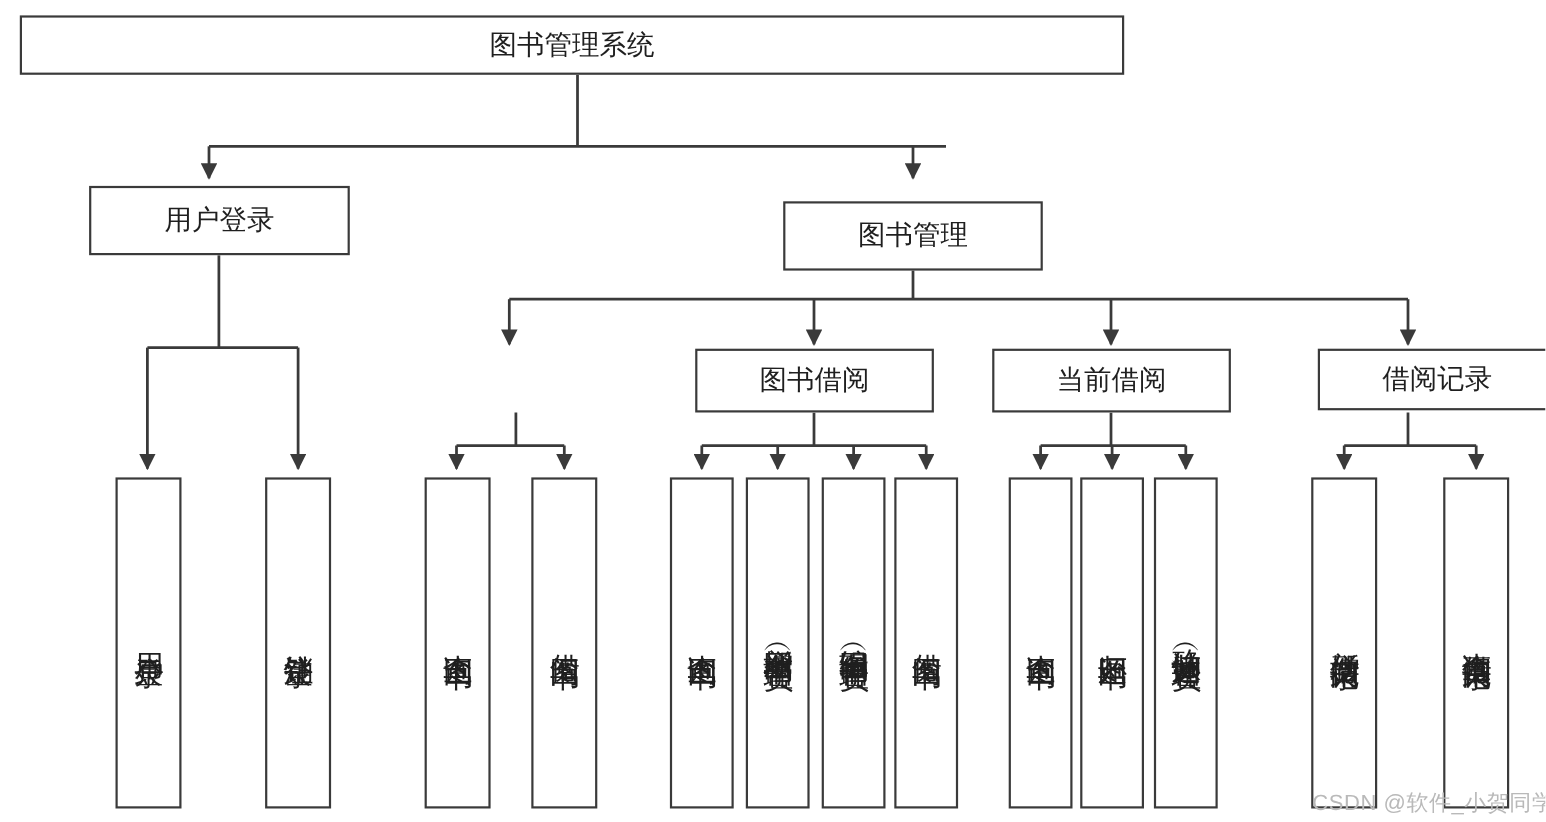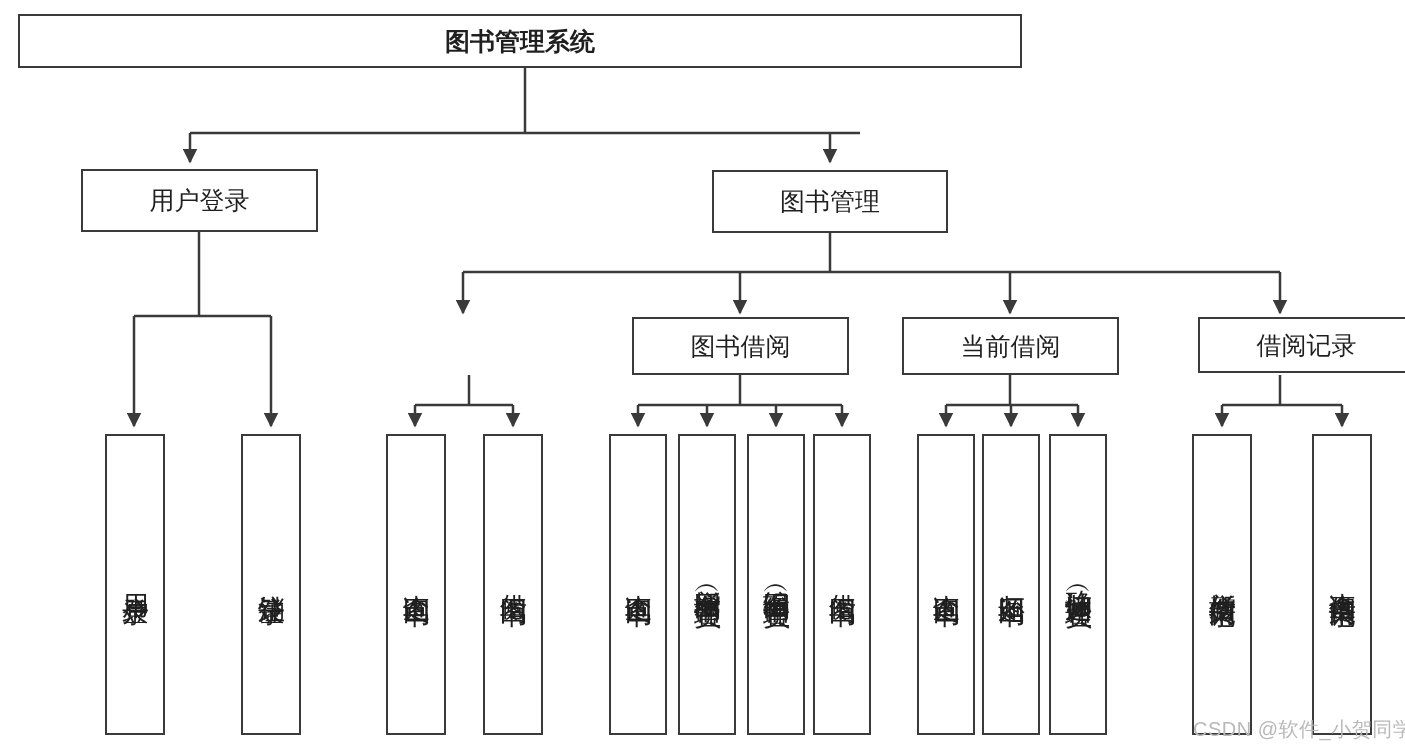--- a/index.html
+++ b/index.html
@@ -121,28 +121,28 @@
       <path d="M 1011 405 L 1011 426" marker-end="url(#arrow)"></path>
       <path d="M 1078 405 L 1078 426" marker-end="url(#arrow)"></path>
 
       <path d="M 1280 375 L 1280 405"></path>
       <path d="M 1222 405 L 1342 405"></path>
       <path d="M 1222 405 L 1222 426" marker-end="url(#arrow)"></path>
       <path d="M 1342 405 L 1342 426" marker-end="url(#arrow)"></path>
     </g>
   </svg>
 
-  <div class="node root horizontal" style="left:18px; top:14px; width:1004px; height:54px;font-weight:bold;">
+  <div class="node root horizontal" style="left:18px; top:14px; width:1004px; height:54px;">
     <span class="label">图书管理系统</span>
   </div>
 
   <div class="node horizontal" style="left:81px; top:169px; width:237px; height:63px;">
     <span class="label">用户登录</span>
   </div>
-  <div class="node horizontal" style="left:712px; top:170px; width:236px; height:63px;">
+  <div class="node horizontal" style="left:712px; top:183px; width:236px; height:63px;">
     <span class="label">图书管理</span>
   </div>
 
   <div class="node horizontal" style="left:902px; top:317px; width:217px; height:58px;">
     <span class="label">当前借阅</span>
   </div>
   <div class="node horizontal" style="left:632px; top:317px; width:217px; height:58px;">
     <span class="label">图书借阅</span>
   </div>
   <div class="node horizontal" style="left:1172px; top:317px; width:217px; height:56px;margin-left:26px;">

